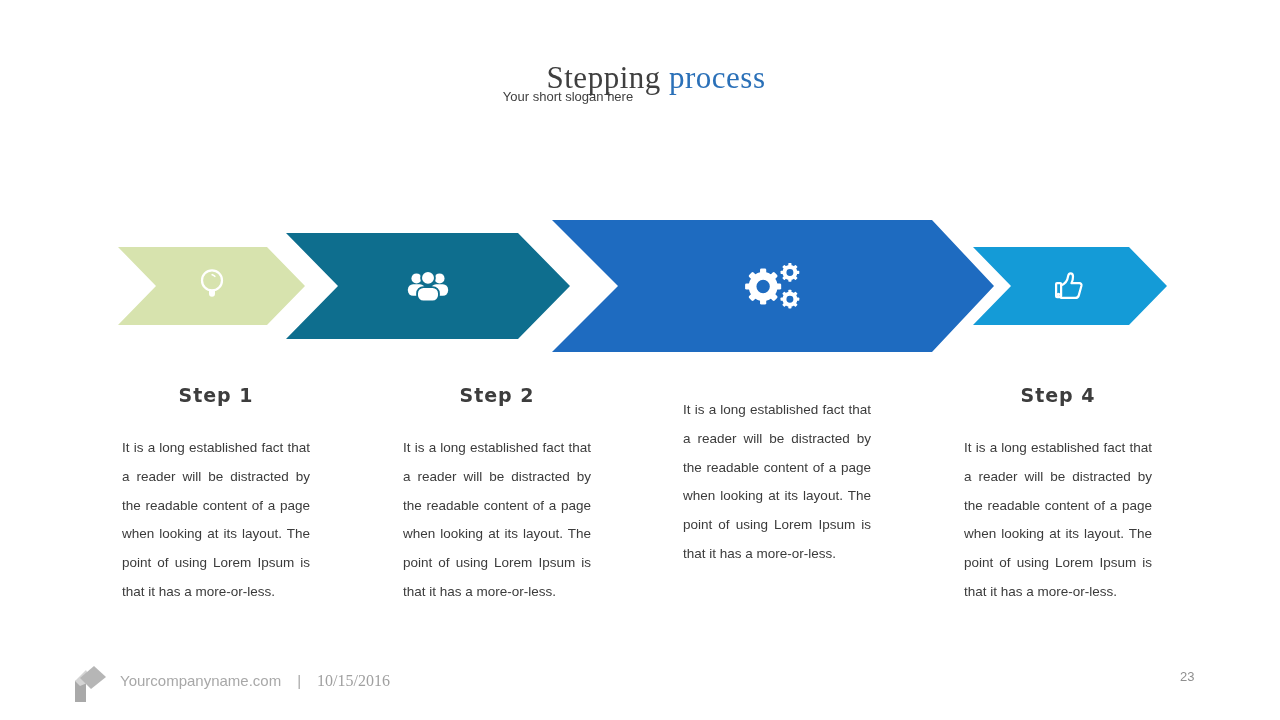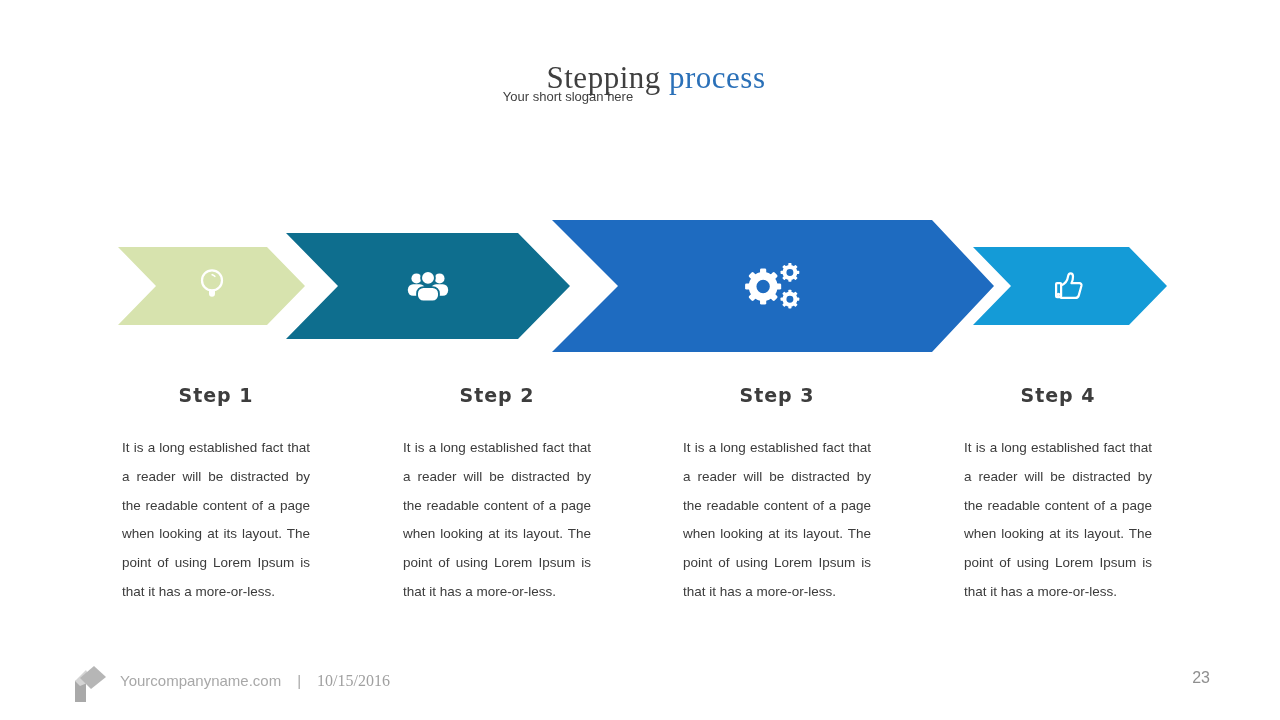--- a/index.html
+++ b/index.html
@@ -44,22 +44,22 @@
   }
 
   
   .footer-logo{position:absolute;left:66px;top:660px;width:42px;height:42px;}
   .footer-line{
     position:absolute;left:120px;top:672px;font-size:15px;color:#a8a8a8;
     display:flex;align-items:baseline;gap:16px;
   }
   .footer-date{font-family:"Liberation Serif",serif;font-size:16px;color:#a0a0a0;}
   .page-number{
-    position:absolute;left:1180px;top:669px;width:30px;text-align:right;
-    font-size:16px;color:#8f8f8f;
+    position:absolute;left:1180px;top:669px;width:30px;text-align:left;
+    font-size:13px;color:#8f8f8f;
   }
 </style>
 </head>
 <body>
 
 <div class="slide">
 
   <h1 class="title"><span>Stepping</span> <span class="accent">process</span></h1>
   <p class="subtitle">Your short slogan here</p>
 
@@ -125,21 +125,20 @@
 
   <div class="col col-1">
     <h2 class="step-title">Step 1</h2>
     <p class="step-desc">It is a long established fact that a reader will be distracted by the readable content of a page when looking at its layout. The point of using Lorem Ipsum is that it has a more-or-less.</p>
   </div>
   <div class="col col-2">
     <h2 class="step-title">Step 2</h2>
     <p class="step-desc">It is a long established fact that a reader will be distracted by the readable content of a page when looking at its layout. The point of using Lorem Ipsum is that it has a more-or-less.</p>
   </div>
   <div class="col col-3">
-    <h2 class="step-title">Step 3</h2>
     <p class="step-desc">It is a long established fact that a reader will be distracted by the readable content of a page when looking at its layout. The point of using Lorem Ipsum is that it has a more-or-less.</p>
   </div>
   <div class="col col-4">
     <h2 class="step-title">Step 4</h2>
     <p class="step-desc">It is a long established fact that a reader will be distracted by the readable content of a page when looking at its layout. The point of using Lorem Ipsum is that it has a more-or-less.</p>
   </div>
 
   <span class="footer-logo">
     <svg width="42" height="42" viewBox="0 0 42 42">
       <polygon points="9,21 9,42 20,42 20,16" fill="#a9a9a9"></polygon>

